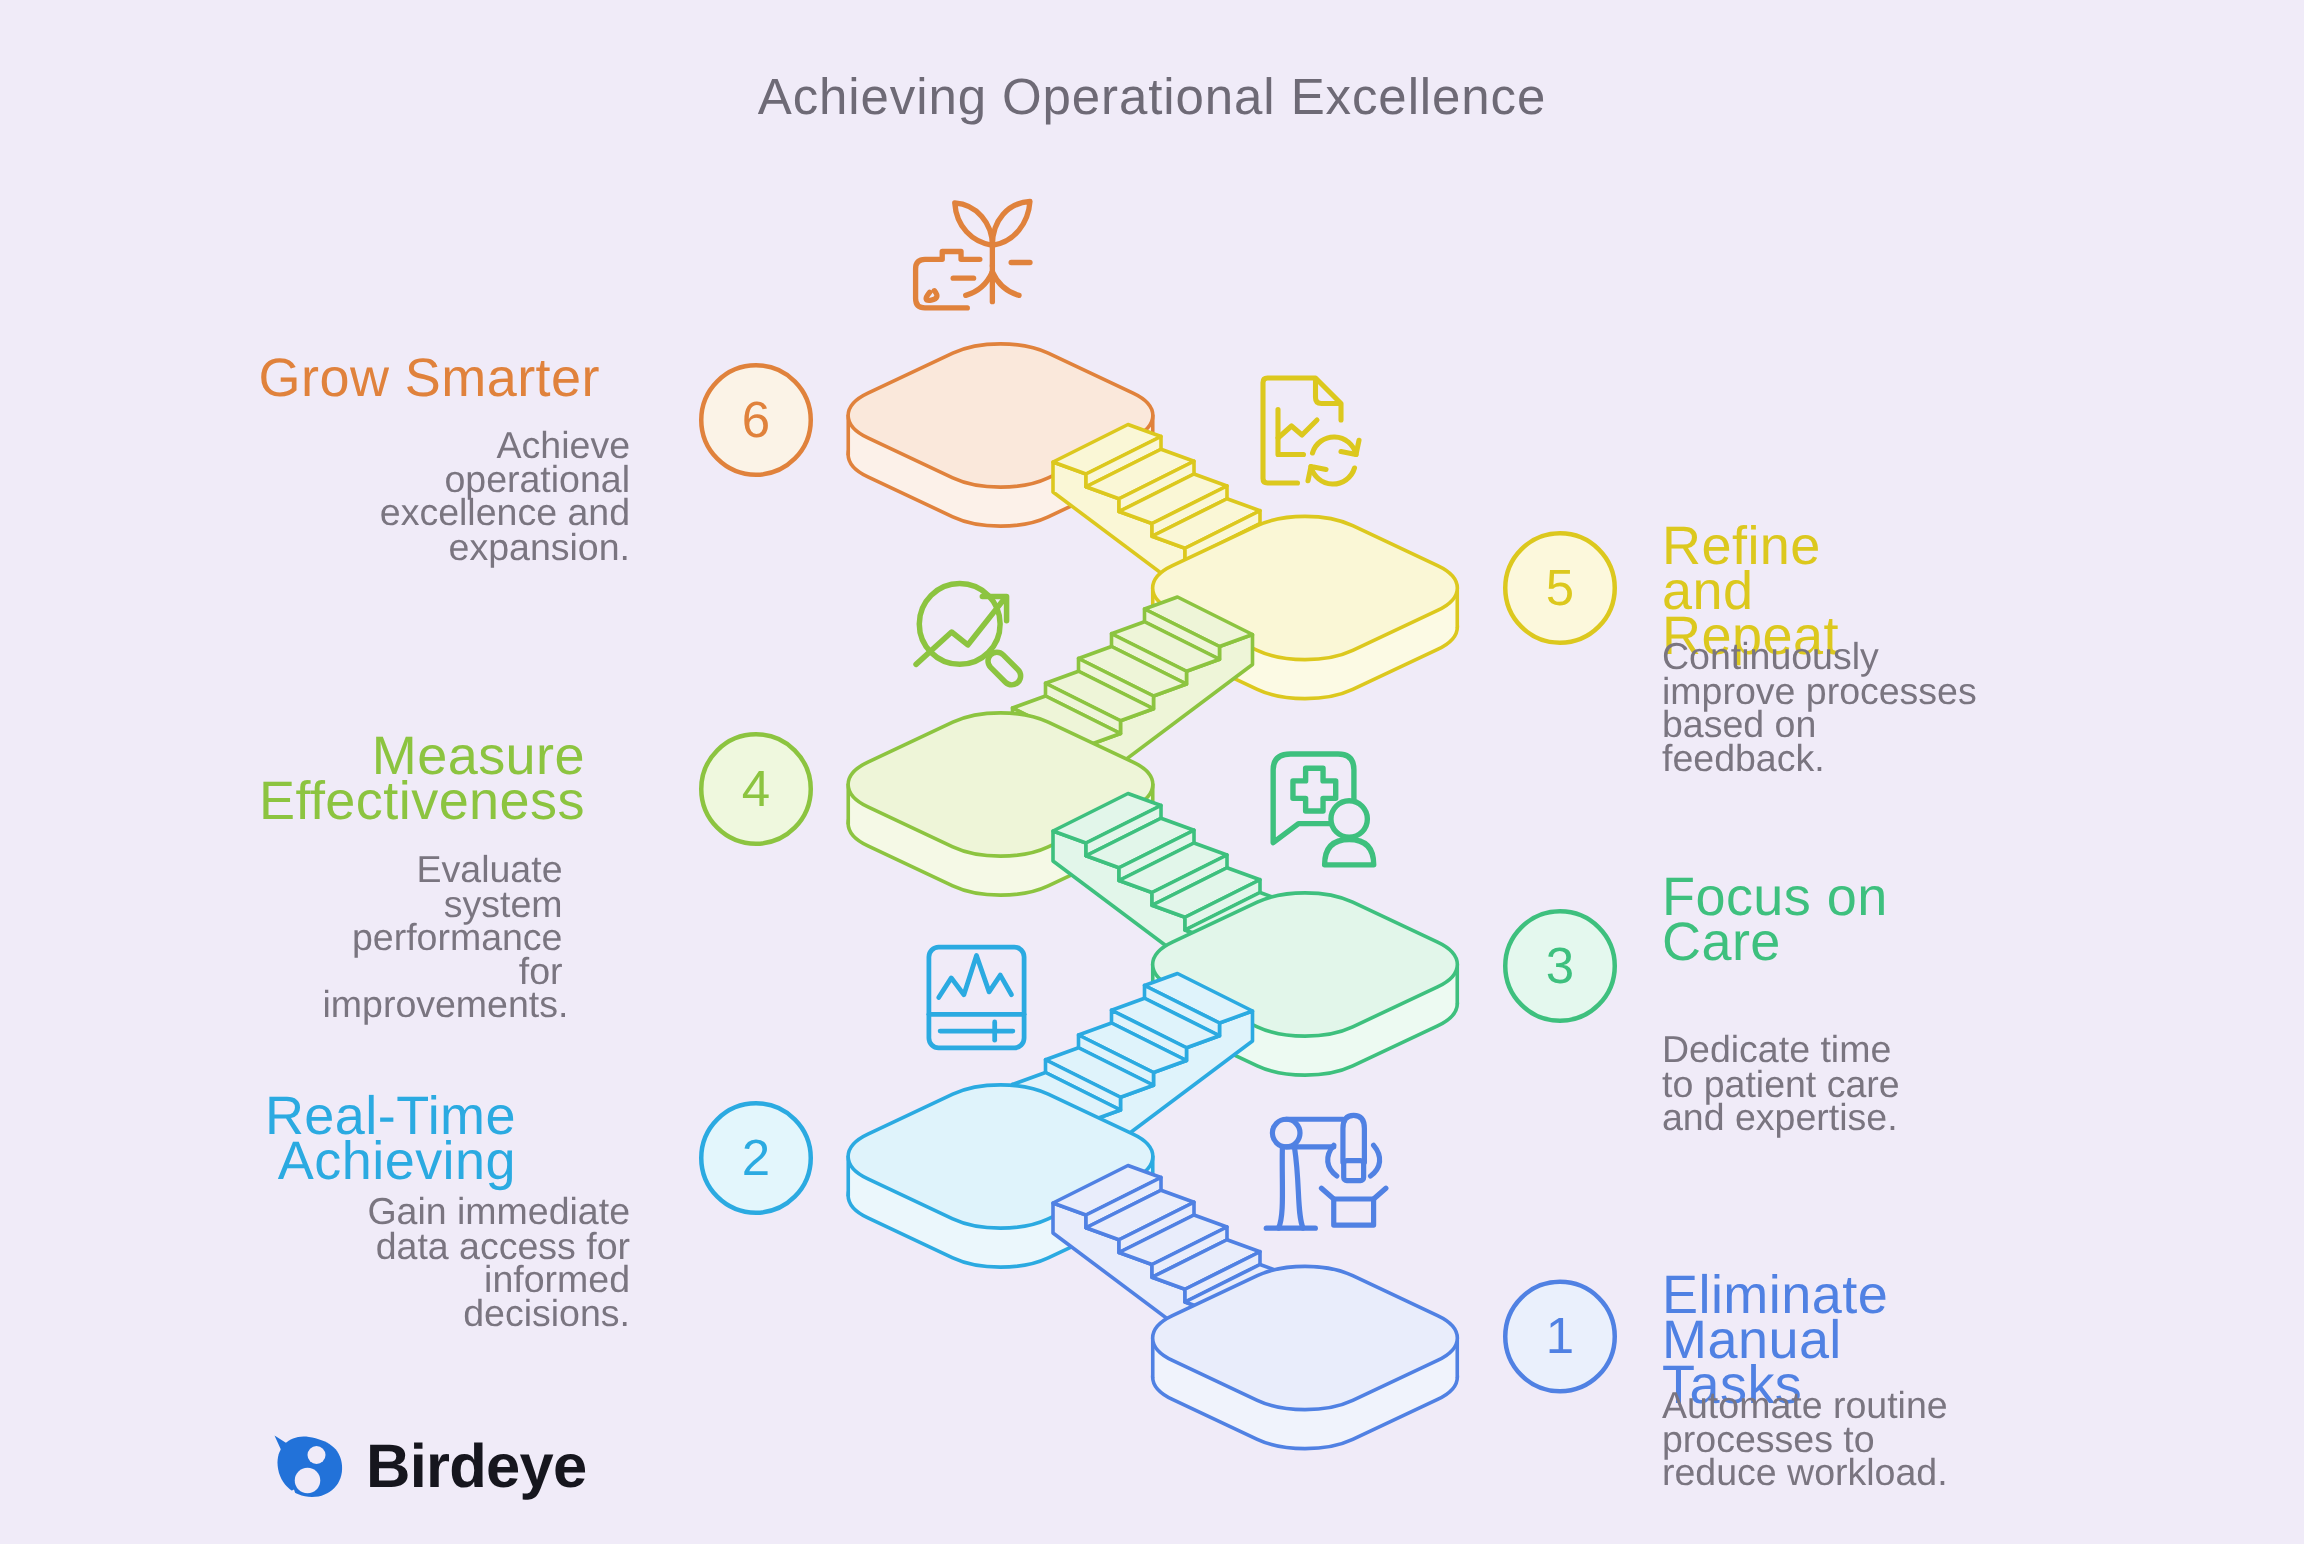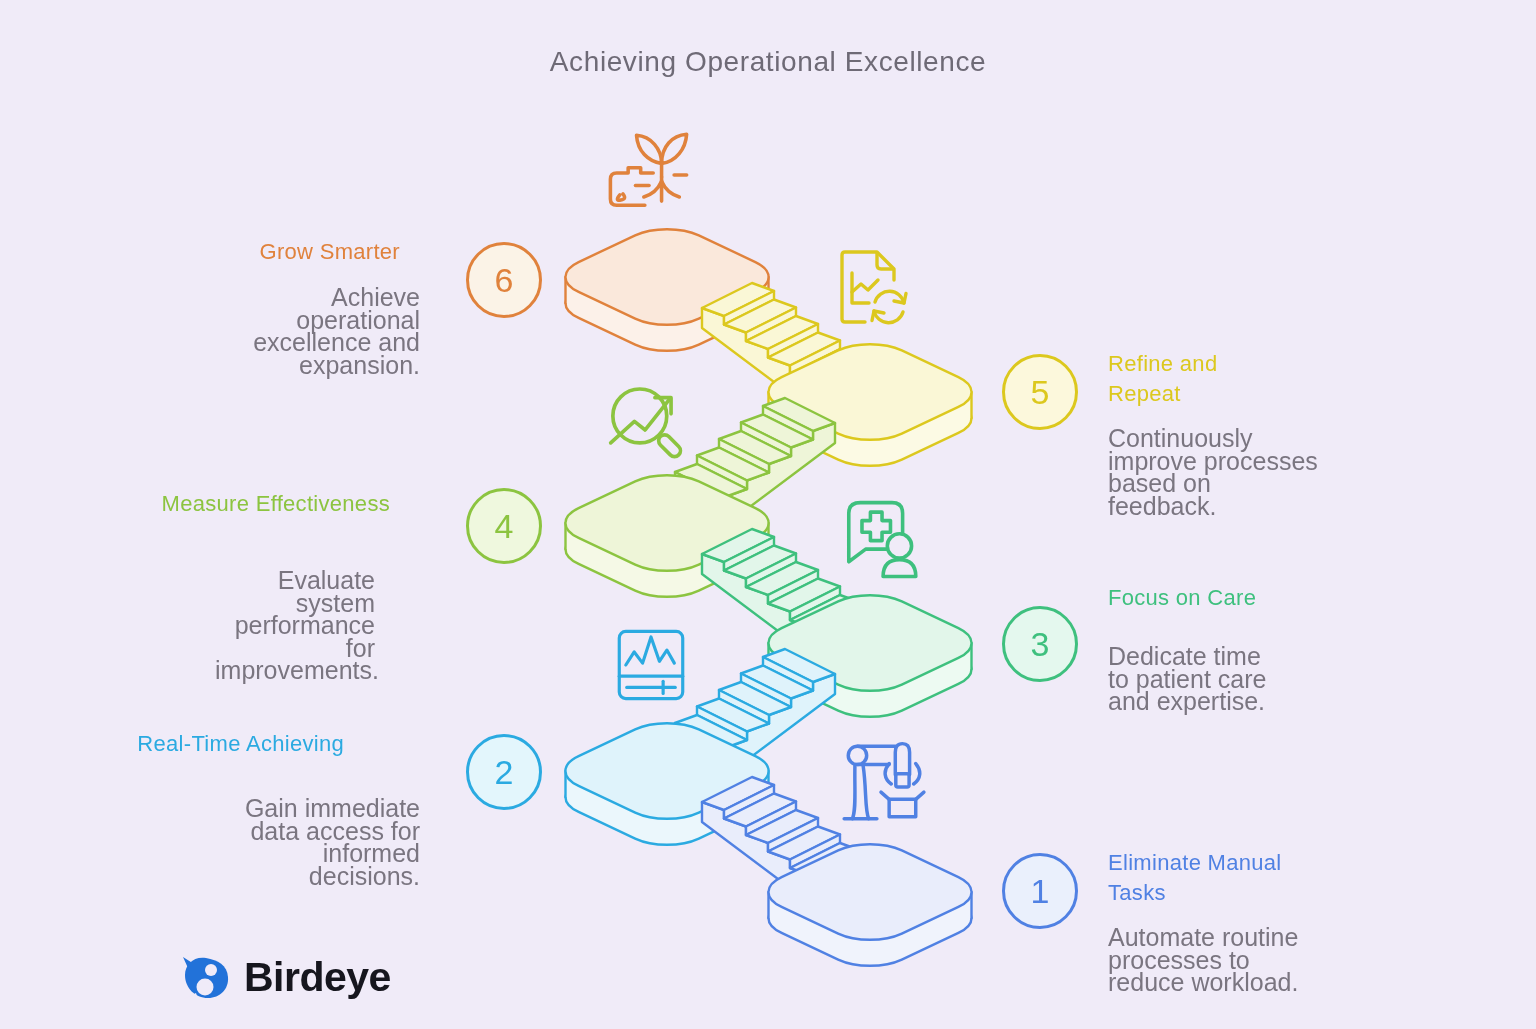--- a/index.html
+++ b/index.html
@@ -1,22 +1,22 @@
 <!DOCTYPE html>
 <html><head>
 <meta charset="utf-8">
 <style>
   html,body{margin:0;padding:0;background:#F0EBF8;}
   .canvas{position:relative;width:1536px;height:1029px;background:#F0EBF8;overflow:hidden;
           font-family:"Liberation Sans",sans-serif;}
   .page-title{position:absolute;top:46px;left:0;width:100%;text-align:center;
-              font-size:28px;color:#6E6A76;letter-spacing:.6px;}
+              font-size:34px;color:#6E6A76;letter-spacing:.6px;}
   #stairs-svg{position:absolute;left:0;top:0;}
   .step-group{display:contents;}
-  .step-title{position:absolute;font-size:22px;line-height:30px;letter-spacing:.3px;color:currentColor;}
+  .step-title{position:absolute;font-size:36px;line-height:30px;letter-spacing:.3px;color:currentColor;}
   .t-r{text-align:right;}
   .step-desc{position:absolute;font-size:25px;line-height:22.5px;color:#7A7580;}
   .badge{position:absolute;width:70px;height:70px;border-radius:50%;
          border:3px solid currentColor;color:currentColor;
          display:flex;align-items:center;justify-content:center;font-size:34px;}
   .icon{position:absolute;}
   .logo{position:absolute;left:181px;top:954px;display:flex;align-items:flex-end;gap:11px;}
   .logo-text{font-size:41px;font-weight:bold;color:#16161E;letter-spacing:-.5px;}
 </style>
 </head>
@@ -185,21 +185,21 @@
       <circle cx="36" cy="38" r="25"></circle>
       <rect x="-5.5" y="2" width="11" height="24" rx="5.5" transform="translate(53.7 55.7) rotate(-45)"></rect>
       <path d="M9 63 L31 43 L41 51 L64 22"></path>
       <path d="M50 21 H65 V36"></path>
     </svg>
   </div>
 
   
   <div class="step-group" style="color: rgb(62, 192, 126);">
     <div class="step-title" style="left:1108px;top:583px;width:230px">Focus on Care</div>
-    <div class="step-desc" style="left:1108px;top:645px;width:170px">Dedicate time to patient care and expertise.</div>
+    <div class="step-desc" style="left:1108px;top:689px;width:170px">Dedicate time to patient care and expertise.</div>
     <div class="badge" style="left: 1002px; top: 606px; background: rgb(228, 248, 238);">
       <span>3</span>
     </div>
     <svg class="icon" style="left:834px;top:490px" width="95" height="95" viewBox="0 0 90 90" fill="none" stroke="currentColor" stroke-width="3.4" stroke-linecap="round" stroke-linejoin="round">
       <path d="M25 12 H55 Q65 12 65 22 V46 Q65 56 55 56 H30 L14 68 V22 Q14 12 25 12 Z"></path>
       <path d="M34.5 21 H45.5 V29 H53.5 V40 H45.5 V48 H34.5 V40 H26.5 V29 H34.5 Z"></path>
       <circle cx="62" cy="53" r="11.5" fill="#F0EBF8"></circle>
       <path d="M46.5 82 Q46.5 66 62 66 Q77.5 66 77.5 82 Z" fill="#F0EBF8"></path>
     </svg>
   </div>

